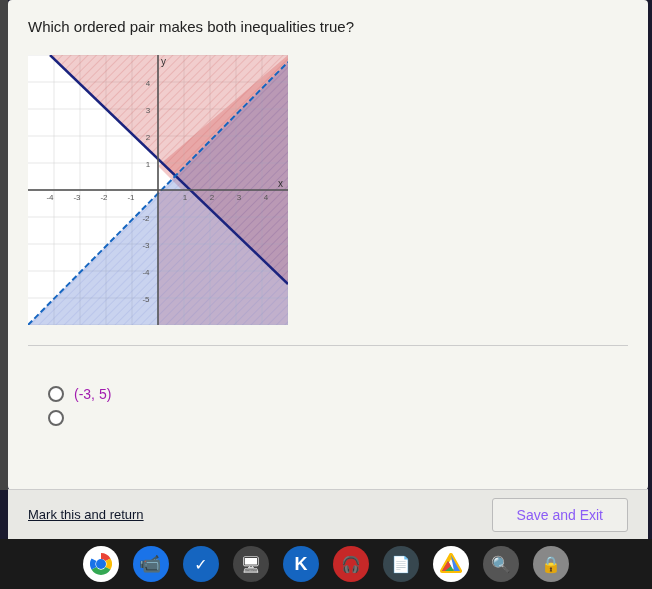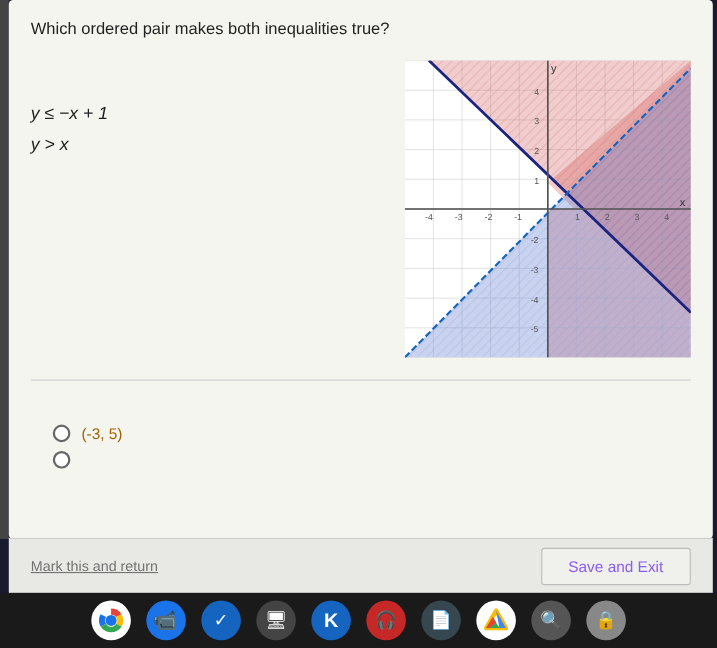--- a/index.html
+++ b/index.html
@@ -84,40 +84,40 @@
       width: 16px;
       height: 16px;
       border-radius: 50%;
       border: 2px solid #666;
       background: white;
       flex-shrink: 0;
     }
 
     .answer-label {
       font-size: 14px;
-      color: #a16207;
+      color: #a21caf;
     }
 
     
     .bottom-bar {
       position: absolute;
       bottom: 50px;
       left: 8px;
       width: 640px;
       height: 50px;
       background: #e8e8e4;
       display: flex;
       align-items: center;
       justify-content: space-between;
       padding: 0 20px;
       border-top: 1px solid #ccc;
     }
 
     .mark-return-link {
-      color: #737373;
+      color: #0f172a;
       font-size: 13px;
       text-decoration: underline;
       cursor: pointer;
     }
 
     .bottom-buttons {
       display: flex;
       gap: 0;
     }
 
@@ -192,24 +192,20 @@
 </head>
 <body>
 
 <div class="left-accent"></div>
 
 <div class="main-content">
   <div class="question-area">
     <div class="question-title">Which ordered pair makes both inequalities true?</div>
 
     <div class="content-row">
-      <div class="inequalities">
-        <div class="inequality-line">y ≤ −x + 1</div>
-        <div class="inequality-line">y &gt; x</div>
-      </div>
 
       <div class="graph-container">
         <svg class="graph-canvas" viewBox="0 0 260 270" xmlns="http://www.w3.org/2000/svg">
 
           <rect x="0" y="0" width="260" height="270" fill="white"></rect>
 
           <polygon points="130,111 260,0 260,0 260,270 130,270 130,135 154,135 130,111" fill="rgba(220,100,100,0.35)"></polygon>
 
           <line x1="26" y1="0" x2="26" y2="270" stroke="#ccc" stroke-width="0.5"></line>
           <line x1="52" y1="0" x2="52" y2="270" stroke="#ccc" stroke-width="0.5"></line>

